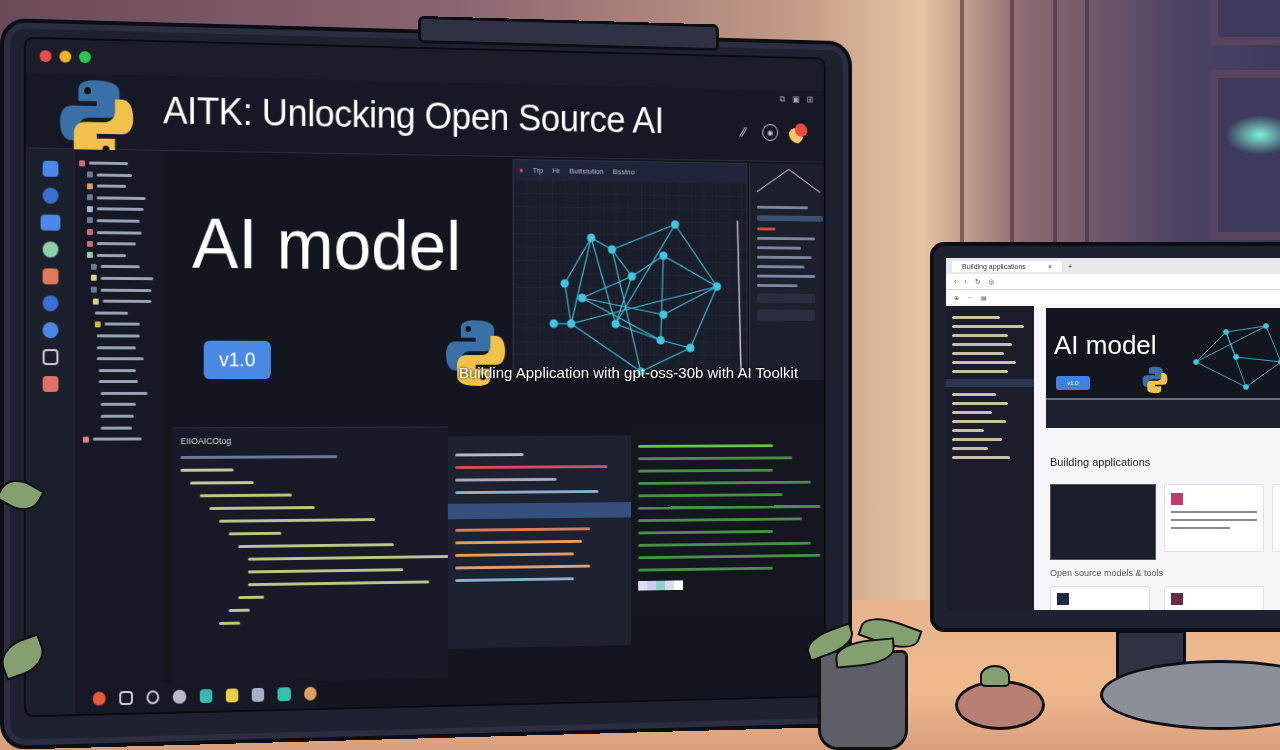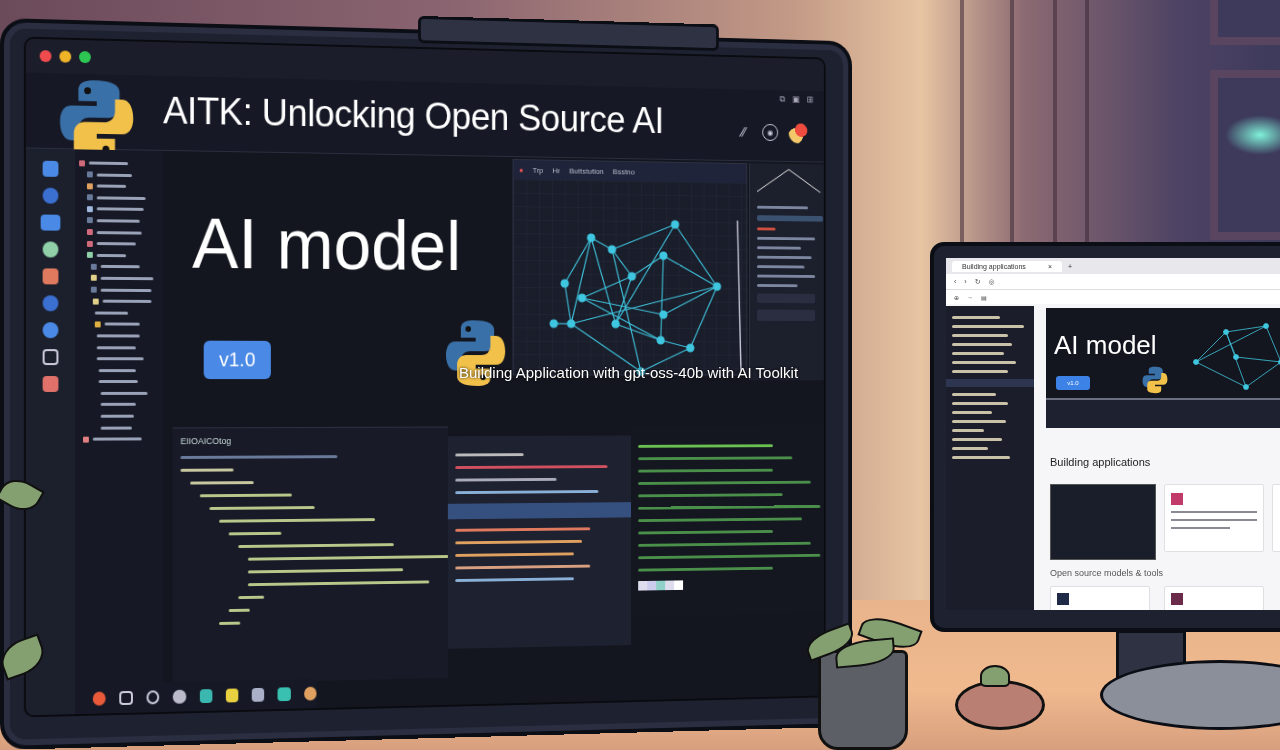--- a/index.html
+++ b/index.html
@@ -484,21 +484,21 @@
       <span class="tb" style="border:2px solid #ccd;border-radius:50%"></span>
       <span class="tb" style="background:#bbc;border-radius:50%"></span>
       <span class="tb" style="background:#3ab8b0"></span>
       <span class="tb" style="background:#e8d040"></span>
       <span class="tb" style="background:#aab0c8"></span>
       <span class="tb" style="background:#3ac0b0"></span>
       <span class="tb" style="background:#e0a060;border-radius:50%"></span>
     </div>
   </div>
 </div>
-<div class="subtitle">Building Application with gpt-oss-40b with AI Toolkit</div>
+<div class="subtitle">Building Application with gpt-oss-30b with AI Toolkit</div>
 
 <div class="pot1"></div>
 <div class="leaf" style="left:805px;top:630px;width:50px;height:24px;transform:rotate(-20deg)"></div>
 <div class="leaf" style="left:860px;top:620px;width:60px;height:26px;transform:rotate(20deg)"></div>
 <div class="leaf" style="left:835px;top:640px;width:60px;height:26px;transform:rotate(-5deg)"></div>
 <div class="pot2"></div>
 <div class="leaf" style="left:980px;top:665px;width:30px;height:22px;border-radius:50% 50% 20% 20%"></div>
 <div class="leaf" style="left:0;top:480px;width:40px;height:30px;transform:rotate(30deg)"></div>
 <div class="leaf" style="left:0;top:640px;width:45px;height:34px;transform:rotate(-20deg)"></div>
 

